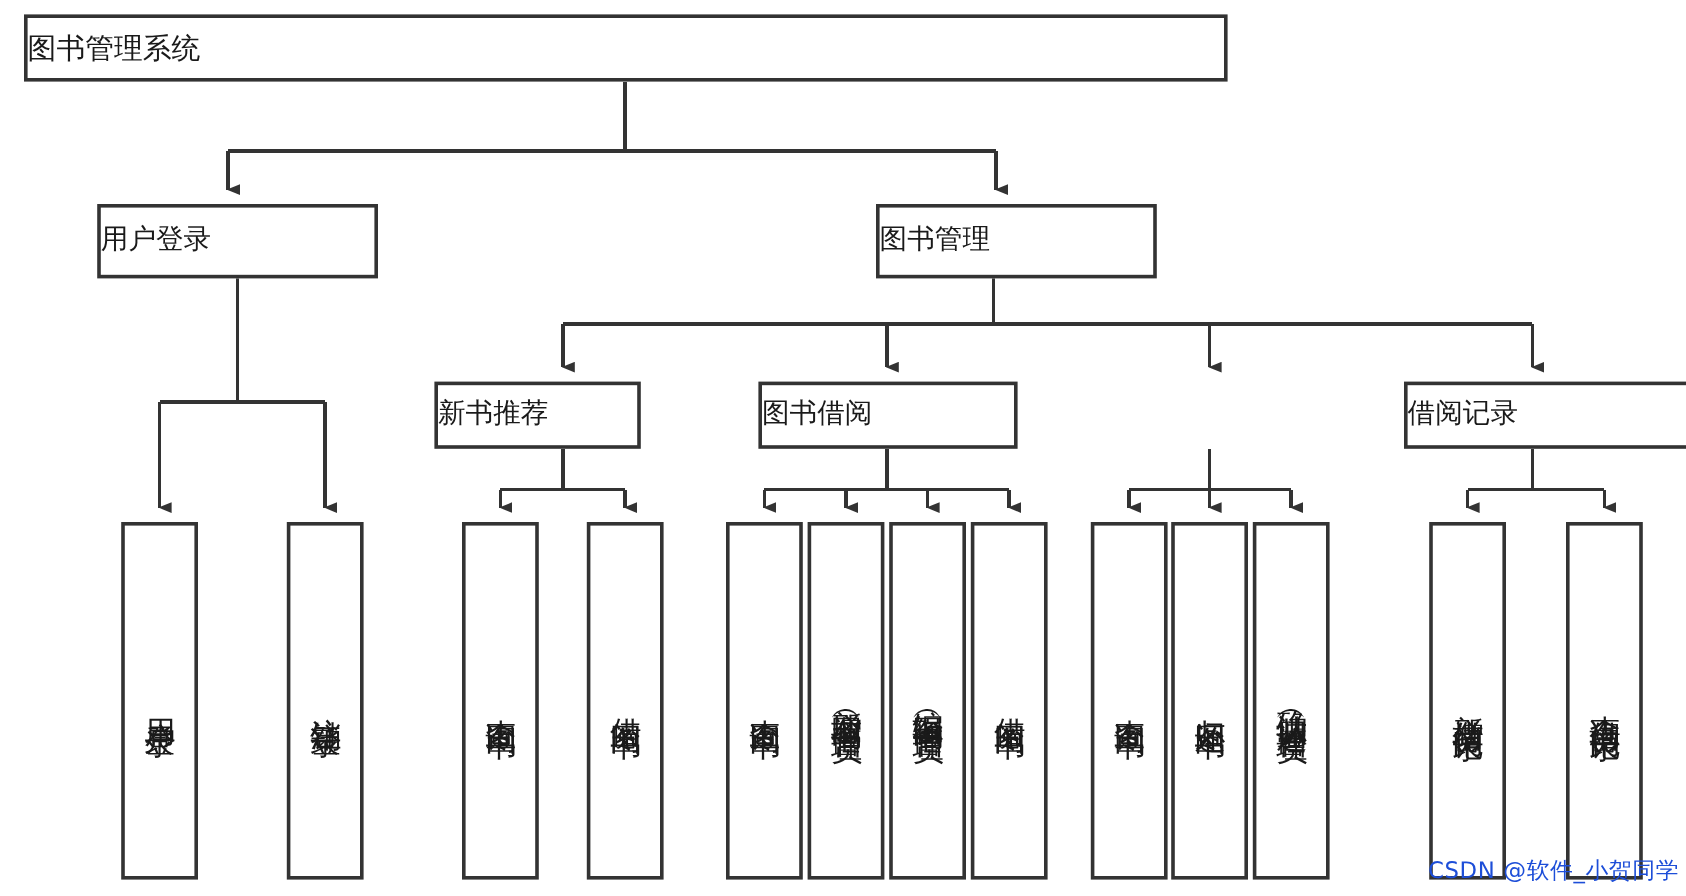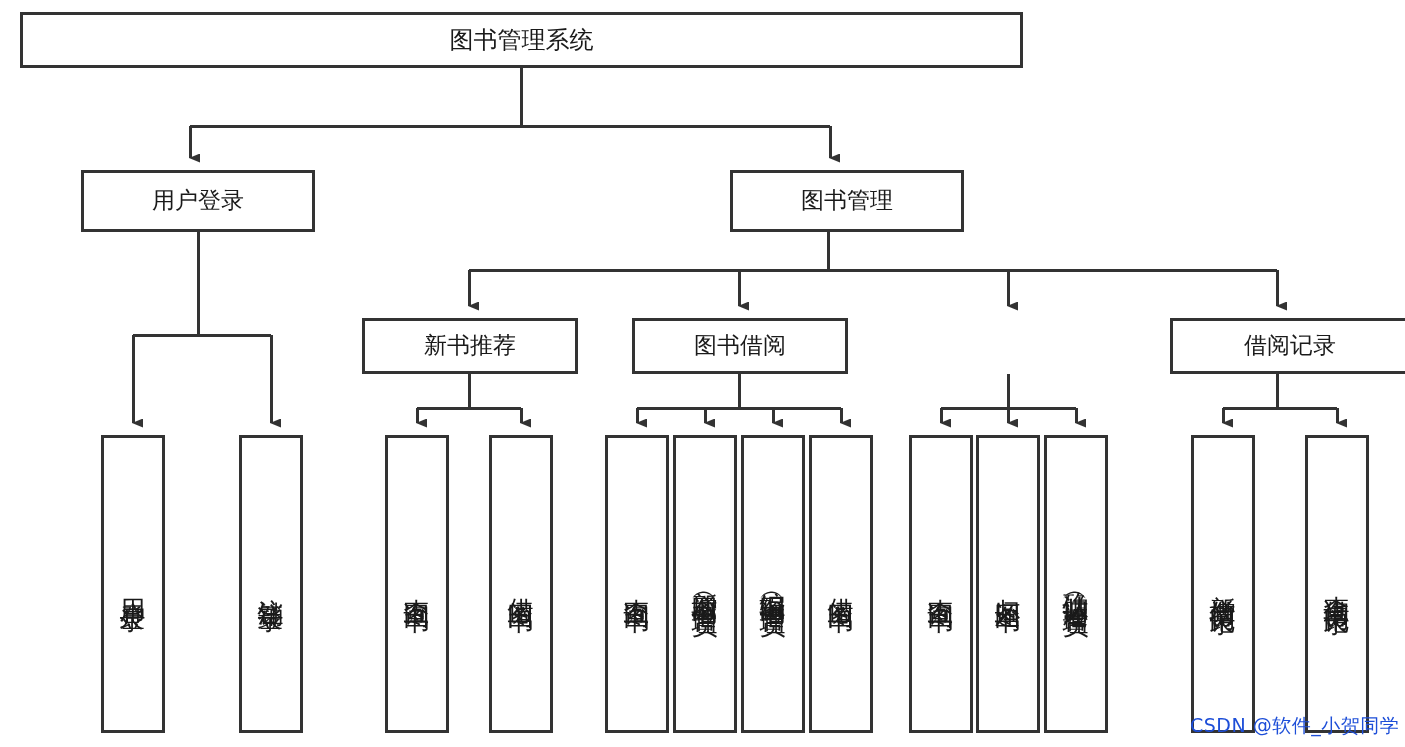--- a/index.html
+++ b/index.html
@@ -22,21 +22,21 @@
     height:747px;
     pointer-events:none;
   }
   .node{
     position:absolute;
     box-sizing:border-box;
     background:#ffffff;
     border:3px solid #333333;
     display:flex;
     align-items:center;
-    justify-content:center;
+    justify-content:flex-start;
     z-index:2;
   }
   .node-label{
     color:#1a1a1a;
     line-height:1.12;
     text-align:center;
     white-space:pre;
   }
   
   .node.horiz .node-label{
@@ -126,21 +126,21 @@
     <span class="node-label">图书管理系统</span>
   </div>
 
   <div class="node horiz" style="left:81px;top:170px;width:234px;height:62px;">
     <span class="node-label">用户登录</span>
   </div>
   <div class="node horiz" style="left:730px;top:170px;width:234px;height:62px;">
     <span class="node-label">图书管理</span>
   </div>
 
-  <div class="node horiz" style="left:362px;top:318px;width:216px;height:56px;">
+  <div class="node horiz" style="left:362px;top:318px;width:172px;height:56px;">
     <span class="node-label">新书推荐</span>
   </div>
   <div class="node horiz" style="left:632px;top:318px;width:216px;height:56px;">
     <span class="node-label">图书借阅</span>
   </div>
   <div class="node horiz" style="left:1170px;top:318px;width:240px;height:56px;">
     <span class="node-label">借阅记录</span>
   </div>
 
   <div class="node vert" style="left:101px;top:435px;width:64px;height:298px;">

